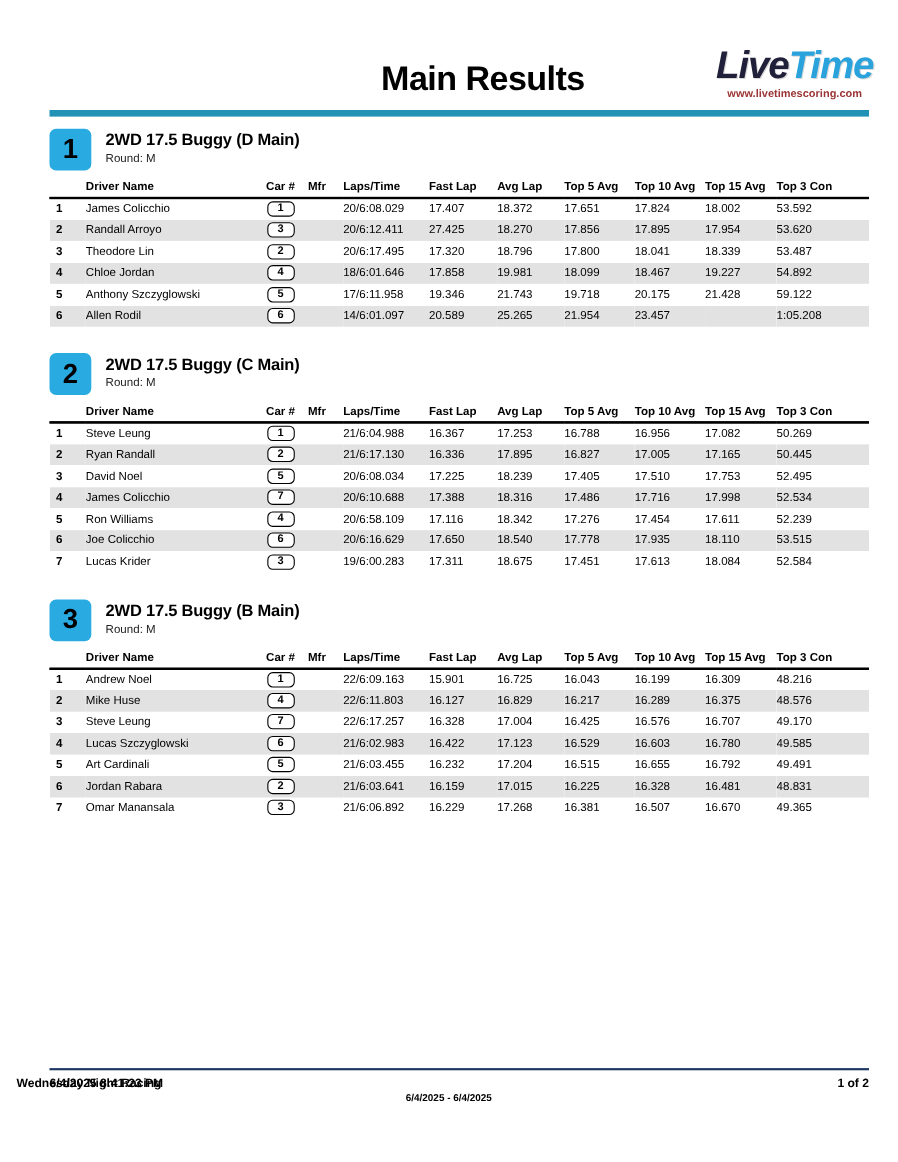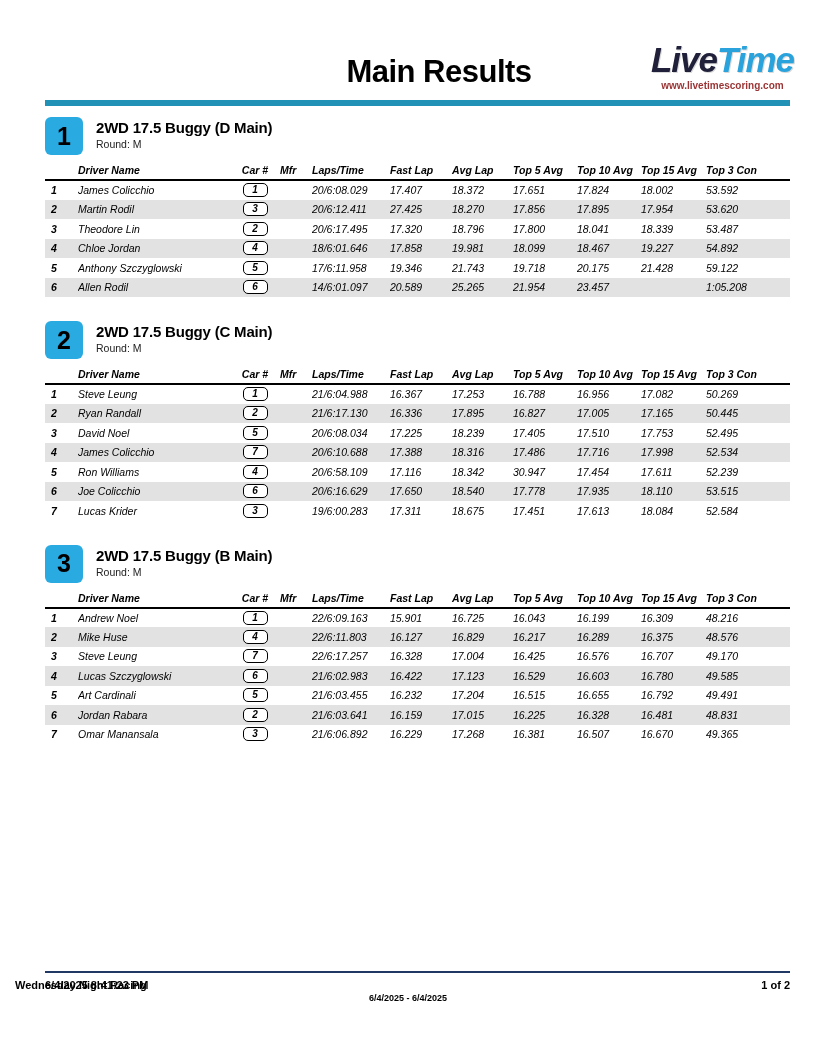--- a/index.html
+++ b/index.html
@@ -22,21 +22,21 @@
   .body-area { position:absolute; top:117px; left:45px; width:745px; }
   .race-section { margin-bottom:24px; }
   .sec-head { display:flex; align-items:flex-start; margin-bottom:5px; }
   .sec-badge { width:38px; height:38px; border-radius:6px; flex:0 0 38px;
     display:flex; align-items:center; justify-content:center; }
   .sec-num { font-size:25px; font-weight:bold; color:#000; }
   .sec-titles { margin-left:13px; padding-top:2px; }
   .sec-title { font-size:15px; font-weight:bold; letter-spacing:-0.2px; }
   .sec-round { font-size:10.5px; margin-top:2px; color:#222; }
 
-  table.results { width:745px; border-collapse:collapse; table-layout:fixed;font-style:italic; }
+  table.results { width:745px; border-collapse:collapse; table-layout:fixed; }
   table.results th { font-size:10.5px; font-weight:bold; text-align:left;
     padding:4px 0 3px 0; border-bottom:2px solid #000; white-space:nowrap; }
   table.results th.center { text-align:center; }
   table.results td { font-size:10.5px; height:19.5px; vertical-align:middle;
     white-space:nowrap; overflow:hidden; }
   table.results td.pos { font-weight:bold; padding-left:6px; }
   table.results td.center { text-align:center; }
   table.results tbody tr:nth-child(even) { background:#e2e2e2; }
   .chip { display:inline-block; min-width:25px; height:14px; line-height:12px;
     border:1.5px solid #000; border-radius:5px; background:#fff;
@@ -115,21 +115,21 @@
                 <td>20/6:08.029</td>
                 <td>17.407</td>
                 <td>18.372</td>
                 <td>17.651</td>
                 <td>17.824</td>
                 <td>18.002</td>
                 <td>53.592</td>
               </tr>
               <tr>
                 <td class="pos">2</td>
-                <td>Martin Rodil</td>
+                <td>Randall Arroyo</td>
                 <td class="center"><span class="chip">3</span></td>
                 <td></td>
                 <td>20/6:12.411</td>
                 <td>27.425</td>
                 <td>18.270</td>
                 <td>17.856</td>
                 <td>17.895</td>
                 <td>17.954</td>
                 <td>53.620</td>
               </tr>
@@ -282,21 +282,21 @@
                 <td>52.534</td>
               </tr>
               <tr>
                 <td class="pos">5</td>
                 <td>Ron Williams</td>
                 <td class="center"><span class="chip">4</span></td>
                 <td></td>
                 <td>20/6:58.109</td>
                 <td>17.116</td>
                 <td>18.342</td>
-                <td>30.947</td>
+                <td>17.276</td>
                 <td>17.454</td>
                 <td>17.611</td>
                 <td>52.239</td>
               </tr>
               <tr>
                 <td class="pos">6</td>
                 <td>Joe Colicchio</td>
                 <td class="center"><span class="chip">6</span></td>
                 <td></td>
                 <td>20/6:16.629</td>

